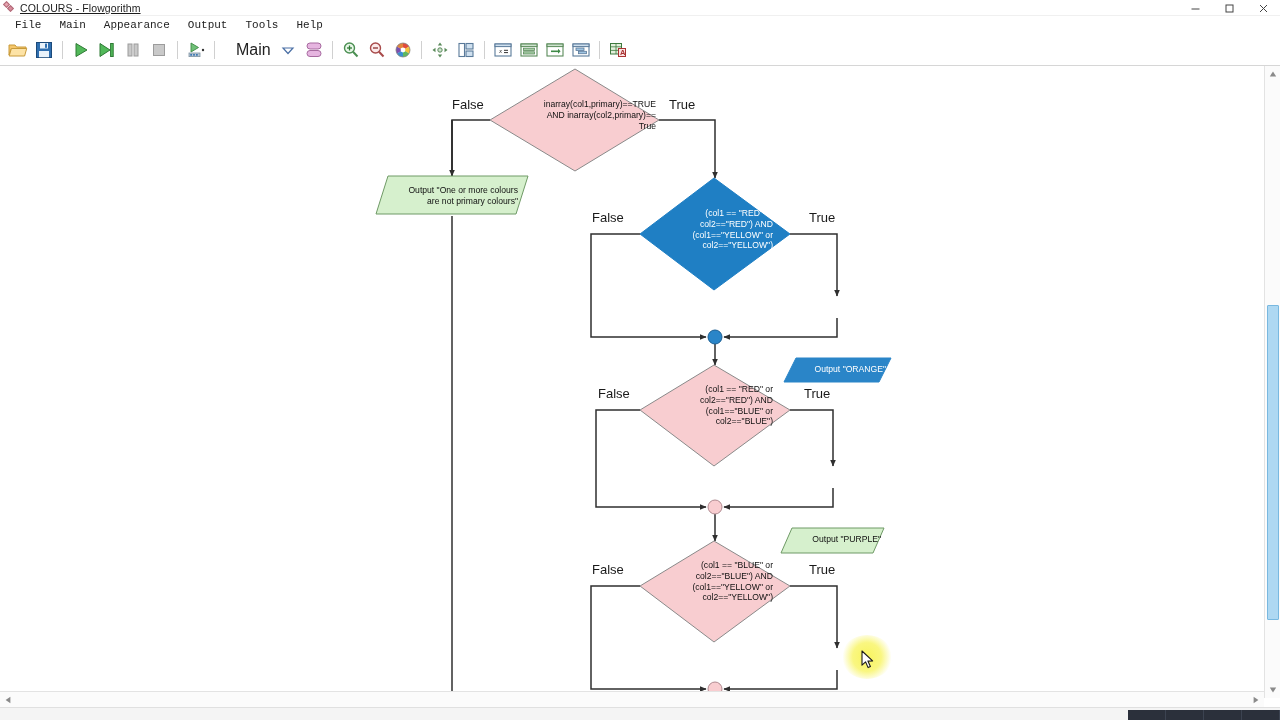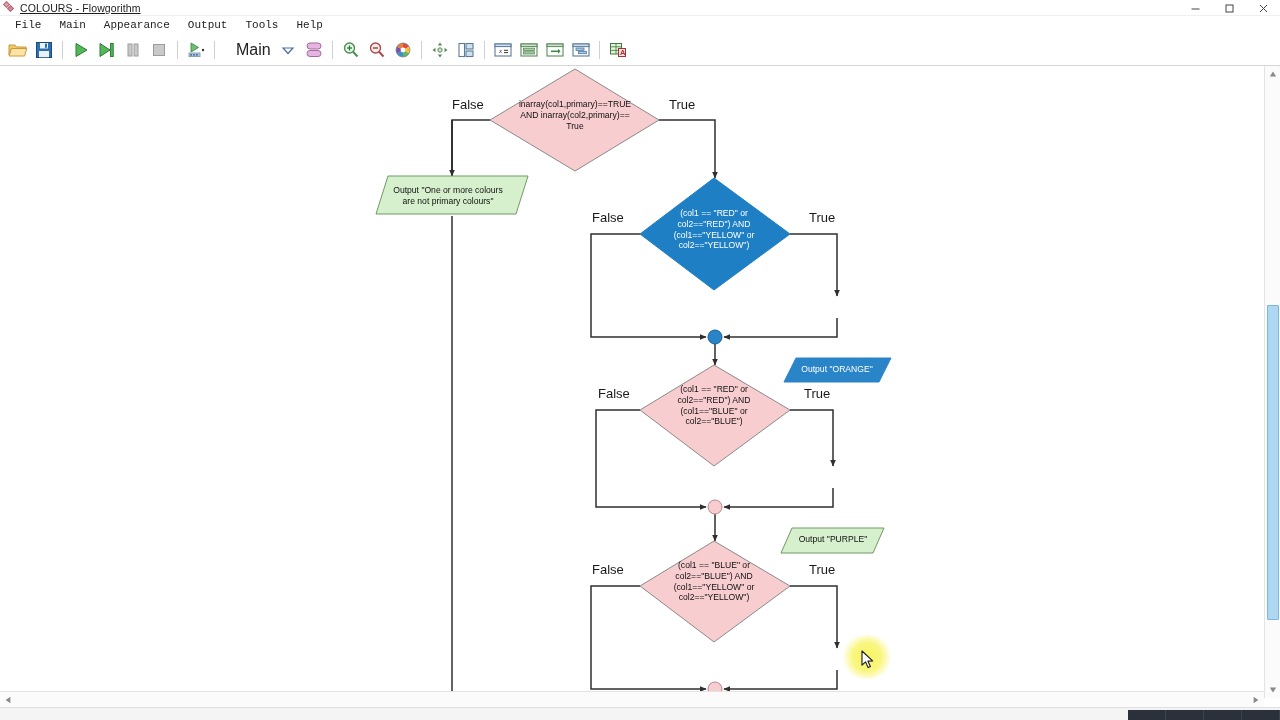--- a/index.html
+++ b/index.html
@@ -83,21 +83,21 @@
     position: absolute; left: 0; top: 0;
     width: 1264px; height: 625px;
     overflow: hidden;
     background: #ffffff;
   }
 
   
   .nodetext {
     position: absolute;
     font-size: 8.6px; line-height: 10.8px;
-    text-align: center; color: #111;
+    text-align: right; color: #111;
     white-space: pre-line;
     pointer-events: none;
   }
   .nodetext.white { color: #ffffff; }
   .branch-label {
     position: absolute; font-size: 13px; color: #1a1a1a;
   }
 
   
   .vscroll {

